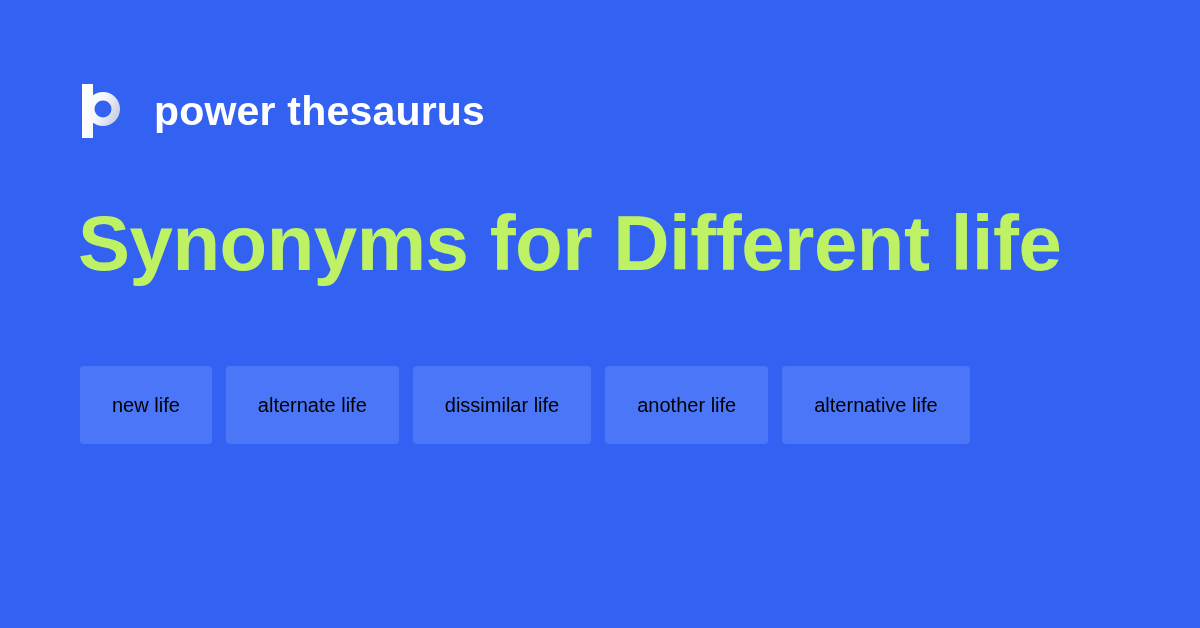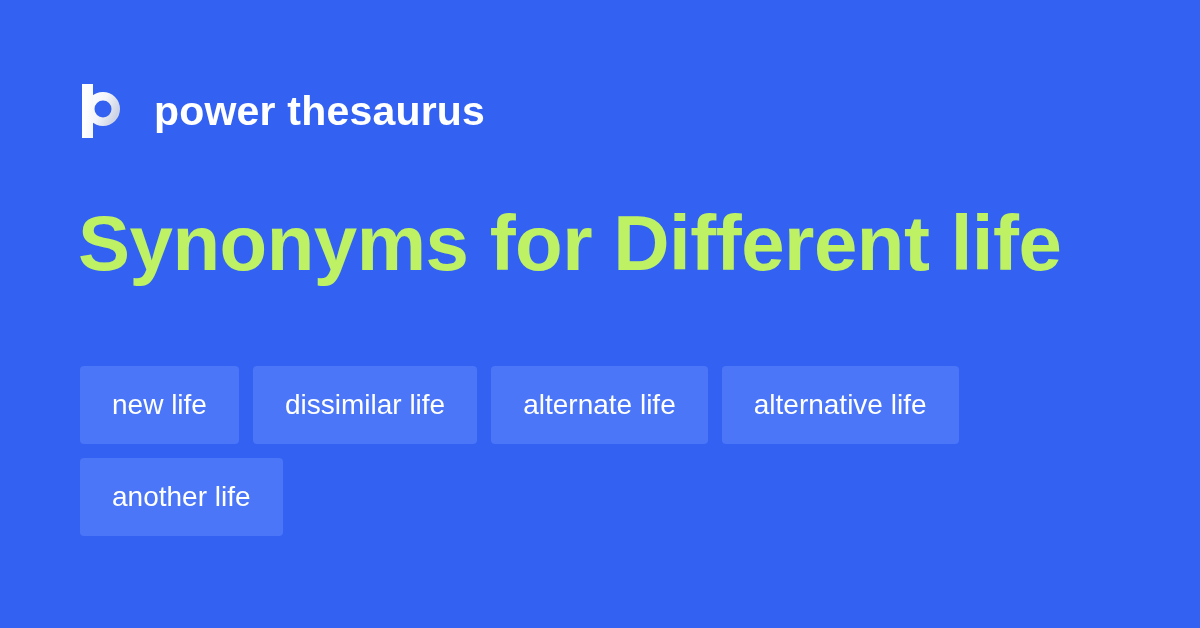--- a/index.html
+++ b/index.html
@@ -67,23 +67,23 @@
     left: 80px;
     top: 366px;
     width: 1050px;
     display: flex;
     flex-wrap: wrap;
     gap: 14px 14px;
     align-content: flex-start;
   }
   .chip {
     background: #4b76f7;
-    color: #ffffff;
+    color: #000000;
     border-radius: 4px;
-    font-size: 28px;
+    font-size: 20px;
     font-weight: 400;
     line-height: 1;
     padding: 26px 32px;
     box-sizing: border-box;
     white-space: nowrap;
     display: inline-flex;
     align-items: center;
     justify-content: center;
     height: 78px;
   }
@@ -111,19 +111,19 @@
         <rect x="2" y="0" width="11" height="54" fill="url(#gmark)" opacity="0.18"></rect>
       </svg>
     </span>
     <span class="brand-name">power thesaurus</span>
   </div>
 
   <h1 class="page-title">Synonyms for Different life</h1>
 
   <div class="chips">
     <span class="chip">new life</span>
+    <span class="chip">alternate life</span>
     <span class="chip">dissimilar life</span>
-    <span class="chip">alternate life</span>
+    <span class="chip">another life</span>
     <span class="chip">alternative life</span>
-    <span class="chip">another life</span>
   </div>
 
 </div>
 
 </body></html>

